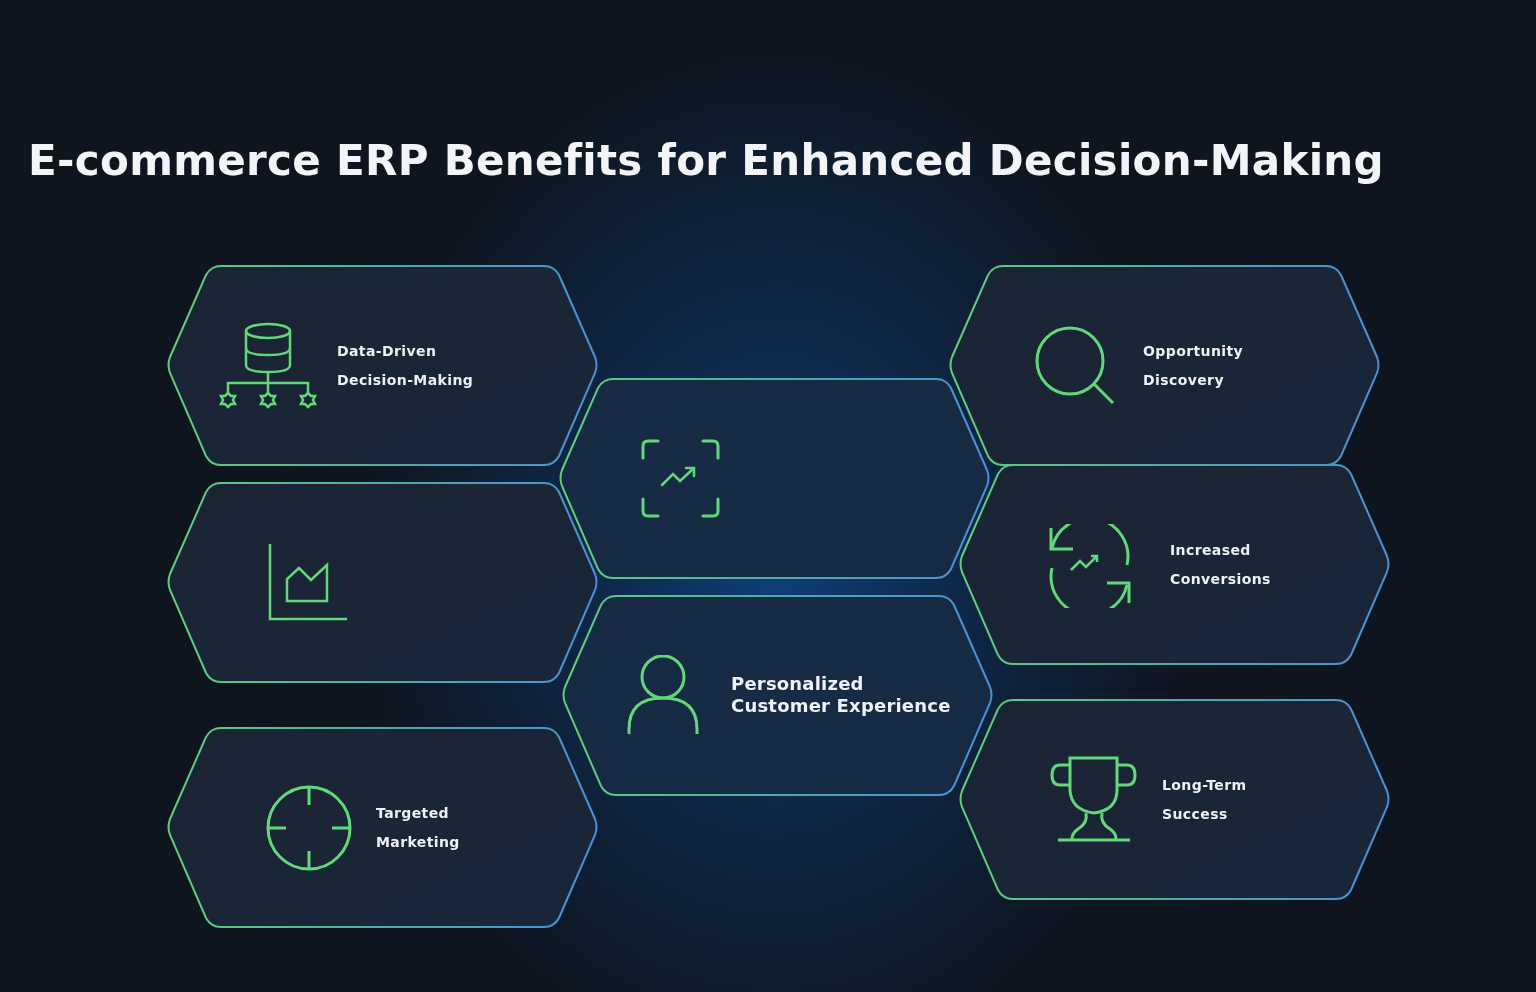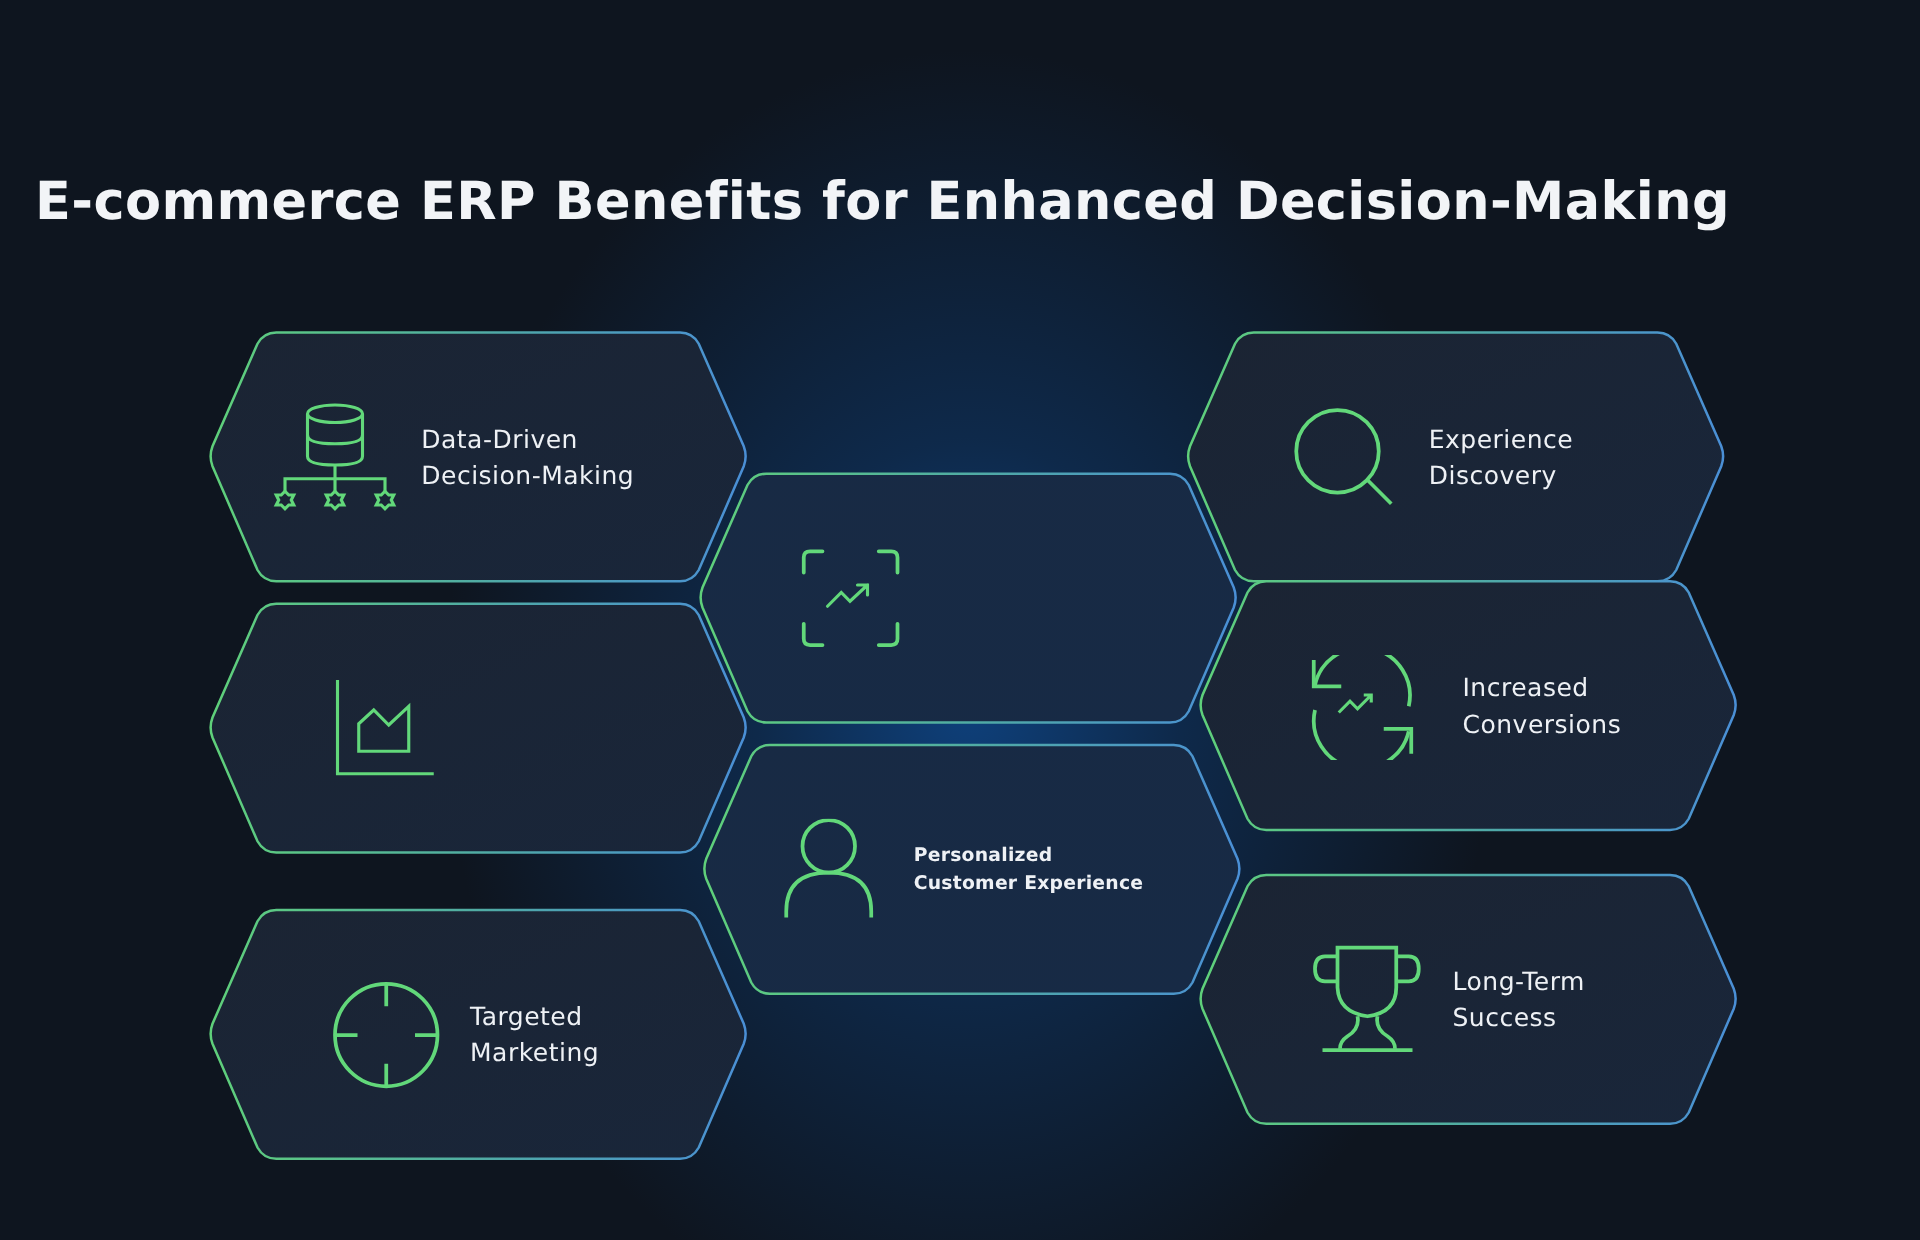--- a/index.html
+++ b/index.html
@@ -16,24 +16,24 @@
   .title {
     position:absolute; left:0; top:108px; width:1412px; text-align:center;
     color:#f2f4f7; font-size:42px; font-weight:bold; letter-spacing:0.3px;
   }
   .hex {
     position:absolute; width:432px; height:201px;
   }
   .hex svg.shape { position:absolute; left:0; top:0; width:432px; height:201px; overflow:visible; }
   .hex .icon { position:absolute; }
   .hex .label {
-    position:absolute; color:#eef1f5; font-size:20px; line-height:29px;
-    letter-spacing:0.4px; white-space:nowrap;
+    position:absolute; color:#eef1f5; font-size:14px; line-height:29px;
+    letter-spacing:0.4px; white-space:nowrap;font-weight:bold;
   }
-  .hex .label.small { font-size:15px; line-height:22px; font-weight:bold; letter-spacing:0.2px; }
+  .hex .label.small { font-size:18px; line-height:22px; font-weight:bold; letter-spacing:0.2px; }
   .hex .label span { display:block; }
 </style>
 </head>
 <body>
 
 <div class="glow"></div>
 
 <svg width="0" height="0" style="position:absolute">
   <defs>
     <linearGradient id="strokeGrad" x1="0" y1="0" x2="1" y2="0">
@@ -126,21 +126,21 @@
 
 <div class="hex" style="left:948px; top:265px;">
   <svg class="shape" viewBox="0 0 432 201">
     <path d="M55,1 L378,1 Q388,1 393,10 L429,92 Q432,100 429,108 L393,191 Q388,200 378,200 L55,200 Q45,200 40,191 L4,108 Q1,100 4,92 L40,10 Q45,1 55,1 Z" fill="url(#fillGrad)" stroke="url(#strokeGrad)" stroke-width="2"></path>
   </svg>
   <svg class="icon" style="left:86px; top:60px;" width="82" height="82" viewBox="0 0 82 82" fill="none" stroke="#62d87a" stroke-width="3">
     <circle cx="36" cy="36" r="33"></circle>
     <path d="M60,59 L79,78"></path>
   </svg>
   <div class="label" style="left:195px; top:72px;">
-    <span>Experience</span>
+    <span>Opportunity</span>
     <span>Discovery</span>
   </div>
 </div>
 
 <div class="hex" style="left:958px; top:464px;">
   <svg class="shape" viewBox="0 0 432 201">
     <path d="M55,1 L378,1 Q388,1 393,10 L429,92 Q432,100 429,108 L393,191 Q388,200 378,200 L55,200 Q45,200 40,191 L4,108 Q1,100 4,92 L40,10 Q45,1 55,1 Z" fill="url(#fillGrad)" stroke="url(#strokeGrad)" stroke-width="2"></path>
   </svg>
   <svg class="icon" style="left:90px; top:60px;" width="84" height="84" viewBox="0 0 84 84" fill="none" stroke="#62d87a" stroke-width="3">
     <path d="M4,24 A38,38 0 0 1 79,41"></path>

